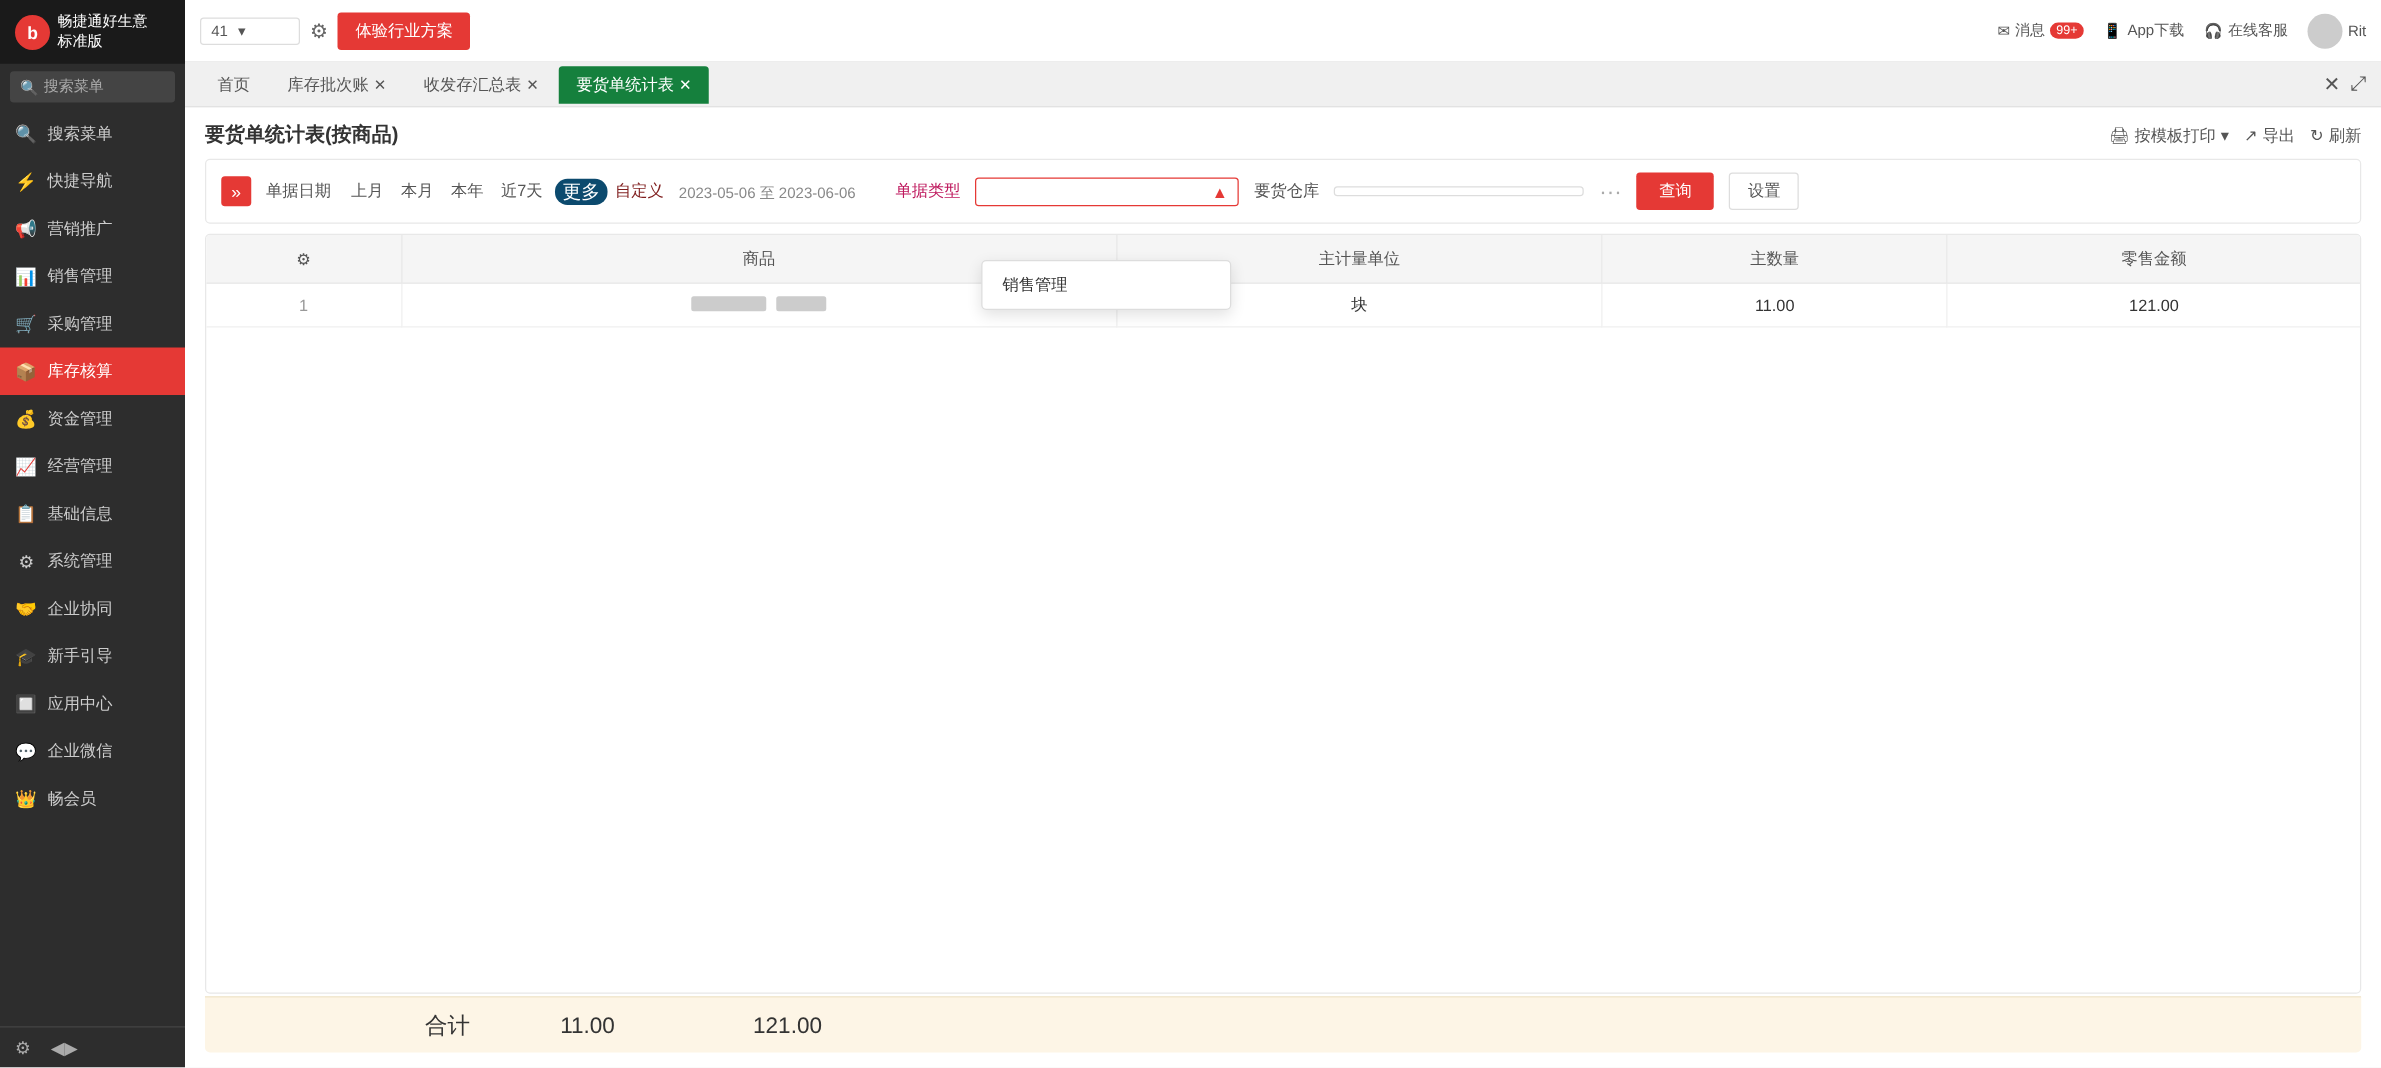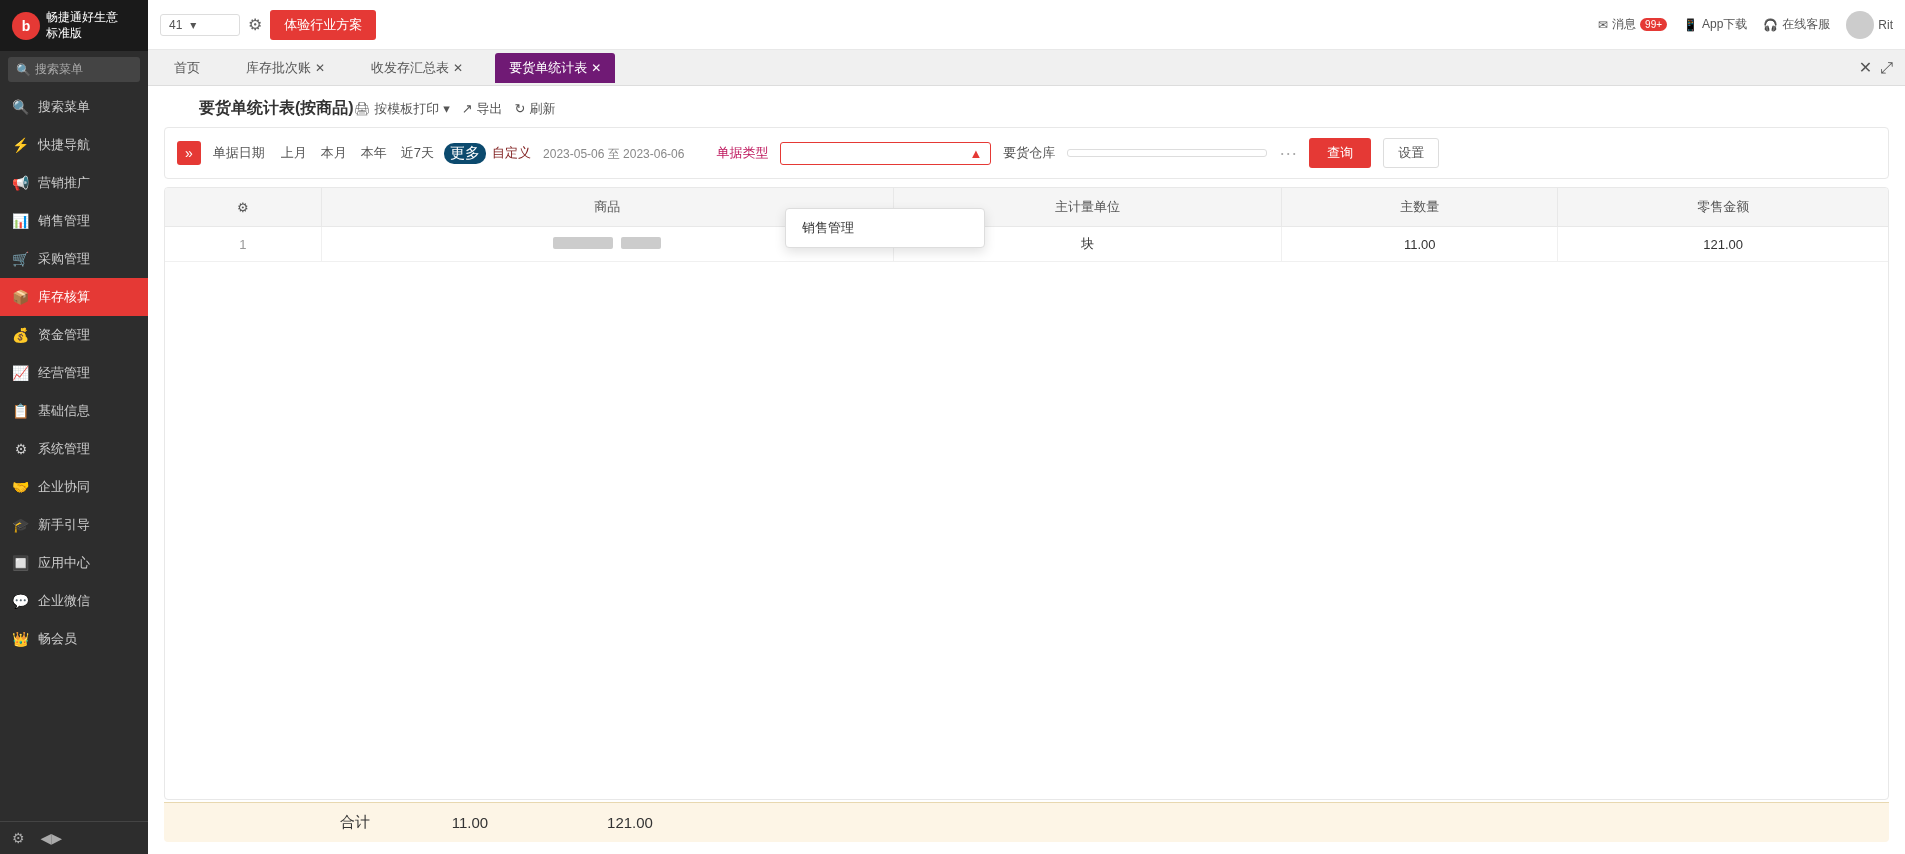--- a/index.html
+++ b/index.html
@@ -145,57 +145,57 @@
     .gear-icon { font-size: 16px; color: #666; cursor: pointer; }
 
     
     .tabs {
       background: #f0f0f0;
       display: flex;
       align-items: center;
       padding: 0 12px;
       border-bottom: 1px solid #ddd;
       min-height: 36px;
-      gap: 18px;
+      gap: 2px;
       flex-shrink: 0;
     }
     .tab {
       display: flex;
       align-items: center;
       padding: 6px 14px;
       font-size: 13px;
       cursor: pointer;
       border-radius: 3px 3px 0 0;
       gap: 4px;
       color: #555;
     }
     .tab.active {
-      background: #701a75;
+      background: #15803d;
       color: #fff;
     }
     .tab-close { font-size: 12px; cursor: pointer; color: inherit; }
     .tabs-end { display: flex; align-items: center; margin-left: auto; gap: 8px; }
     .tabs-end span { font-size: 16px; cursor: pointer; color: #555; }
 
     
     .page-content {
       flex: 1;
       background: #fff;
       overflow: auto;
       display: flex;
       flex-direction: column;
     }
 
     
     .page-header {
       display: flex;
       align-items: center;
+      justify-content: space-between;
       padding: 12px 16px 8px;
       flex-shrink: 0;
-      margin-left: 35px;
     }
     .page-title {
       font-size: 16px;
       font-weight: bold;
       color: #333;
     }
     .page-actions {
       display: flex;
       align-items: center;
       gap: 12px;
@@ -367,21 +367,21 @@
       border-radius: 2px;
     }
 
     
     .table-footer {
       background: #fdf5e6;
       border-top: 1px solid #e8d8b0;
       display: flex;
       align-items: center;
       padding: 10px 16px;
-      font-size: 15px;
+      font-size: 18px;
       margin: 2px 16px 12px;
       border-radius: 0 0 4px 4px;
     }
     .footer-label { color: #333; width: 200px; padding-left: 160px; }
     .footer-val { color: #333; min-width: 100px; text-align: center; }
   </style>
 </head>
 <body>
 
 <div class="sidebar">

